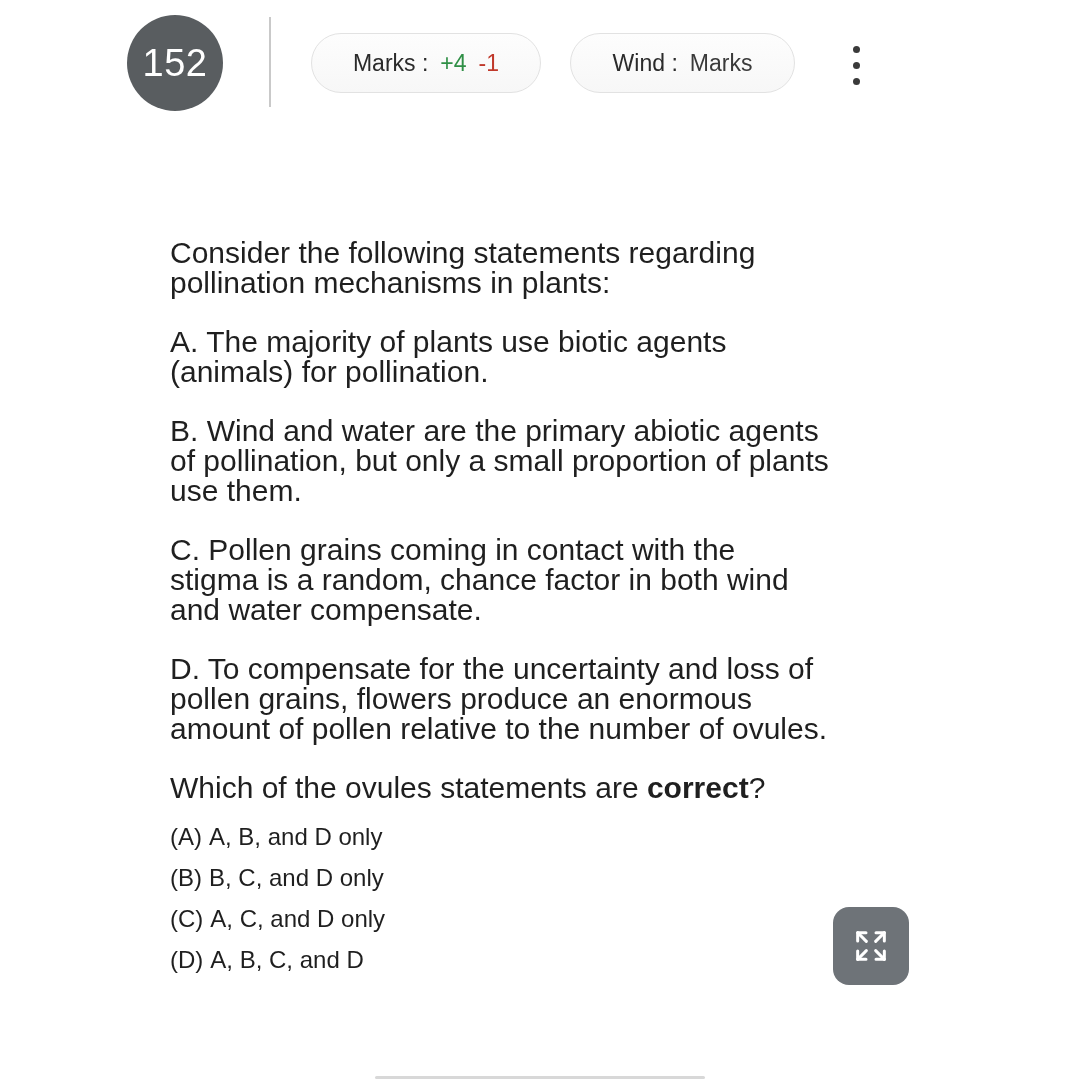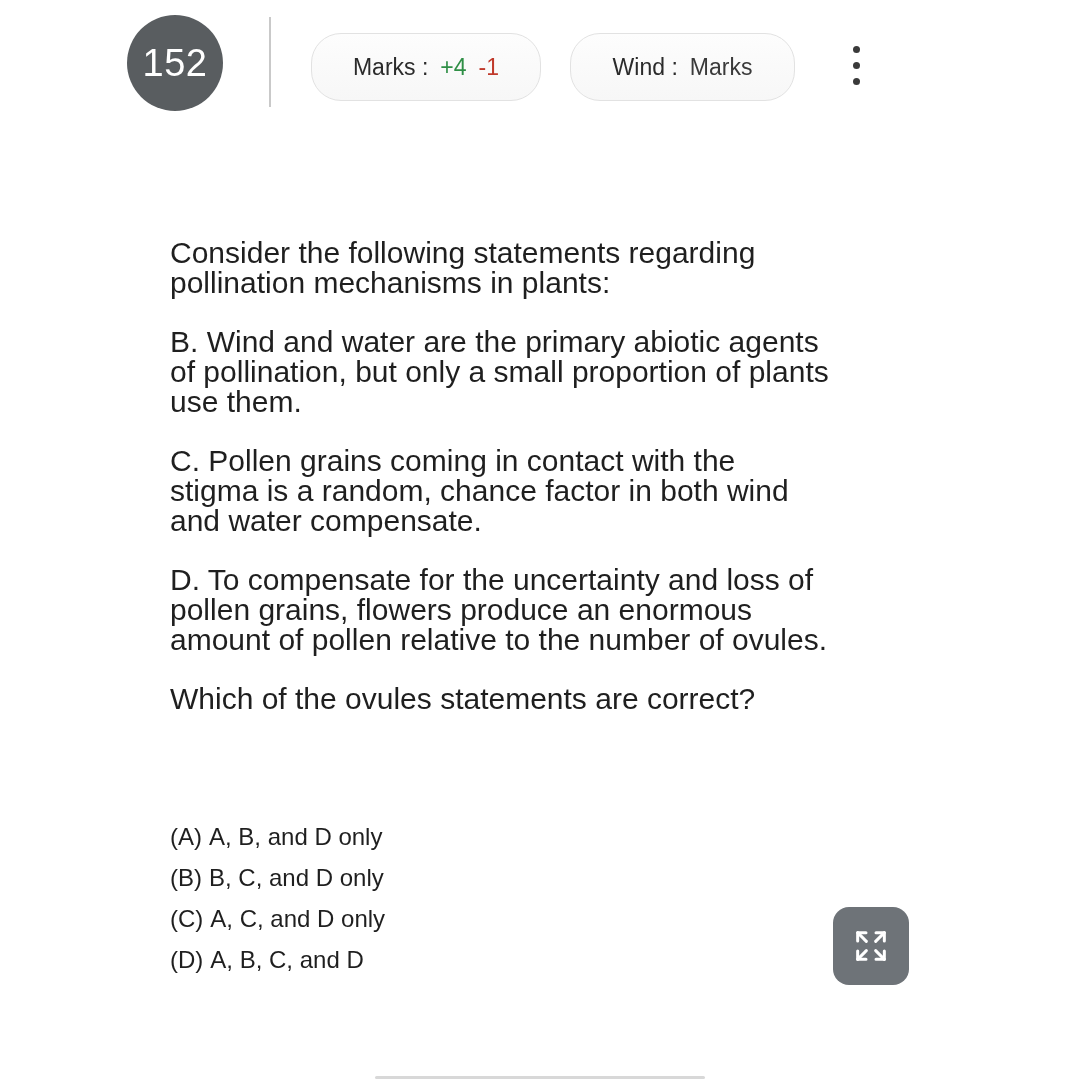--- a/index.html
+++ b/index.html
@@ -27,21 +27,21 @@
   }
   .header-divider {
     position: absolute;
     left: 269px; top: 17px;
     width: 2px; height: 90px;
     background: #c9c9c9;
   }
   .pill {
     position: absolute;
     top: 33px;
-    height: 68px;
+    height: 60px;
     border-radius: 30px;
     border: 1px solid #e2e2e2;
     background: linear-gradient(#fdfdfd, #f7f7f7);
     display: flex; align-items: center;
     padding: 0 34px;
     font-size: 23px;
     color: #2b2b2b;
     white-space: nowrap;
   }
   .pill-marks { left: 311px; min-width: 230px; justify-content: center; }
@@ -69,21 +69,21 @@
   
   .question-body {
     position: absolute;
     left: 170px; top: 238px;
     width: 660px;
     font-size: 30px;
     line-height: 30px;
     color: #1f1f1f;
   }
   .question-body p { margin-bottom: 29px; }
-  .prompt-bold { font-weight: normal; }
+  .prompt-bold { font-weight: bold; }
 
   
   .options {
     position: absolute;
     left: 170px; top: 823px;
     width: 660px;
     font-size: 24px;
     color: #1f1f1f;
   }
   .option-row {
@@ -137,20 +137,21 @@
 </div>
 
 <div class="kebab-menu">
   <span class="kebab-dot"></span>
   <span class="kebab-dot"></span>
   <span class="kebab-dot"></span>
 </div>
 
 <div class="question-body">
   <p>Consider the following statements regarding pollination mechanisms in plants:</p>
+  <p>A. The majority of plants use biotic agents (animals) for pollination.</p>
   <p>B. Wind and water are the primary abiotic agents of pollination, but only a small proportion of plants use them.</p>
   <p>C. Pollen grains coming in contact with the stigma is a random, chance factor in both wind and water compensate.</p>
   <p>D. To compensate for the uncertainty and loss of pollen grains, flowers produce an enormous amount of pollen relative to the number of ovules.</p>
   <p><span>Which of the ovules statements are </span><span class="prompt-bold">correct</span><span>?</span></p>
 </div>
 
 <div class="options">
   <div class="option-row">
     <span class="option-label">(A)</span>
     <span>A, B, and D only</span>

